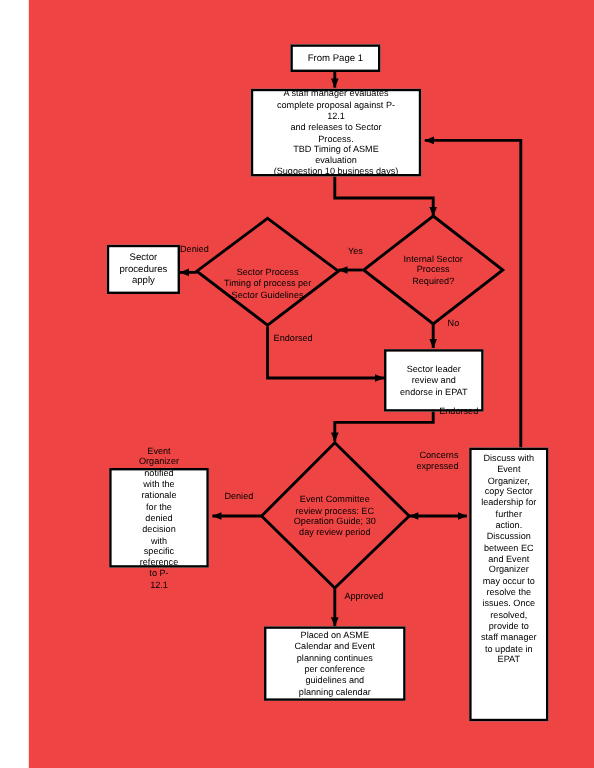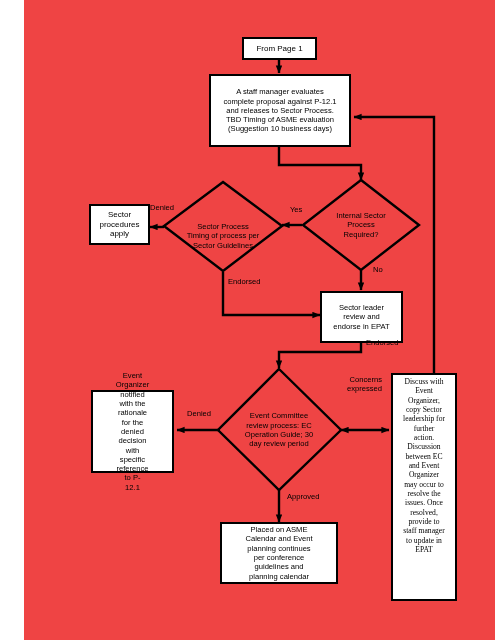--- a/index.html
+++ b/index.html
@@ -86,21 +86,21 @@
       <path d="M337,180 L395,225 L337,270 L279,225 Z"></path>
       <path d="M199,182 L258,226 L199,271 L140,226 Z"></path>
       <path d="M255,369 L317,430 L255,490 L194,430 Z"></path>
     </g>
   </svg>
 
   <div class="node proc t8" style="left:218px;top:37px;width:75px;height:23px;">
     <span>From Page 1</span>
   </div>
 
-  <div class="node proc t75" style="left:185px;top:74px;width:142px;height:73px;padding:4px 3px;">
+  <div class="node proc t75" style="left:185px;top:74px;width:142px;height:73px;padding:4px 17px;">
     <span style="white-space:pre-line;">A staff manager evaluates
 complete proposal against P-12.1
 and releases to Sector Process.
 TBD Timing of ASME evaluation
 (Suggestion 10 business days)</span>
   </div>
 
   <div class="diamond-text t75" style="left:294px;top:200px;width:86px;height:50px;">
     <span style="white-space:pre-line;">Internal Sector
 Process
@@ -135,21 +135,21 @@
   <div class="node proc t75" style="left:67px;top:390px;width:83px;height:83px;padding:20px;">
     <span style="white-space:pre-line;">Event Organizer
 notified with the
 rationale for the
 denied decision
 with specific
 reference to P-
 12.1</span>
   </div>
 
-  <div class="node proc t75" style="left:367px;top:373px;width:66px;height:228px;padding:2px 1px;align-items:flex-start;font-family:Liberation Serif, serif;">
+  <div class="node proc t75" style="left:367px;top:373px;width:66px;height:228px;padding:2px 1px;align-items:flex-start;">
     <span style="white-space:pre-line;display:block;width:100%;">Discuss with
 Event
 Organizer,
 copy Sector
 leadership for
 further
 action.
 Discussion
 between EC
 and Event

